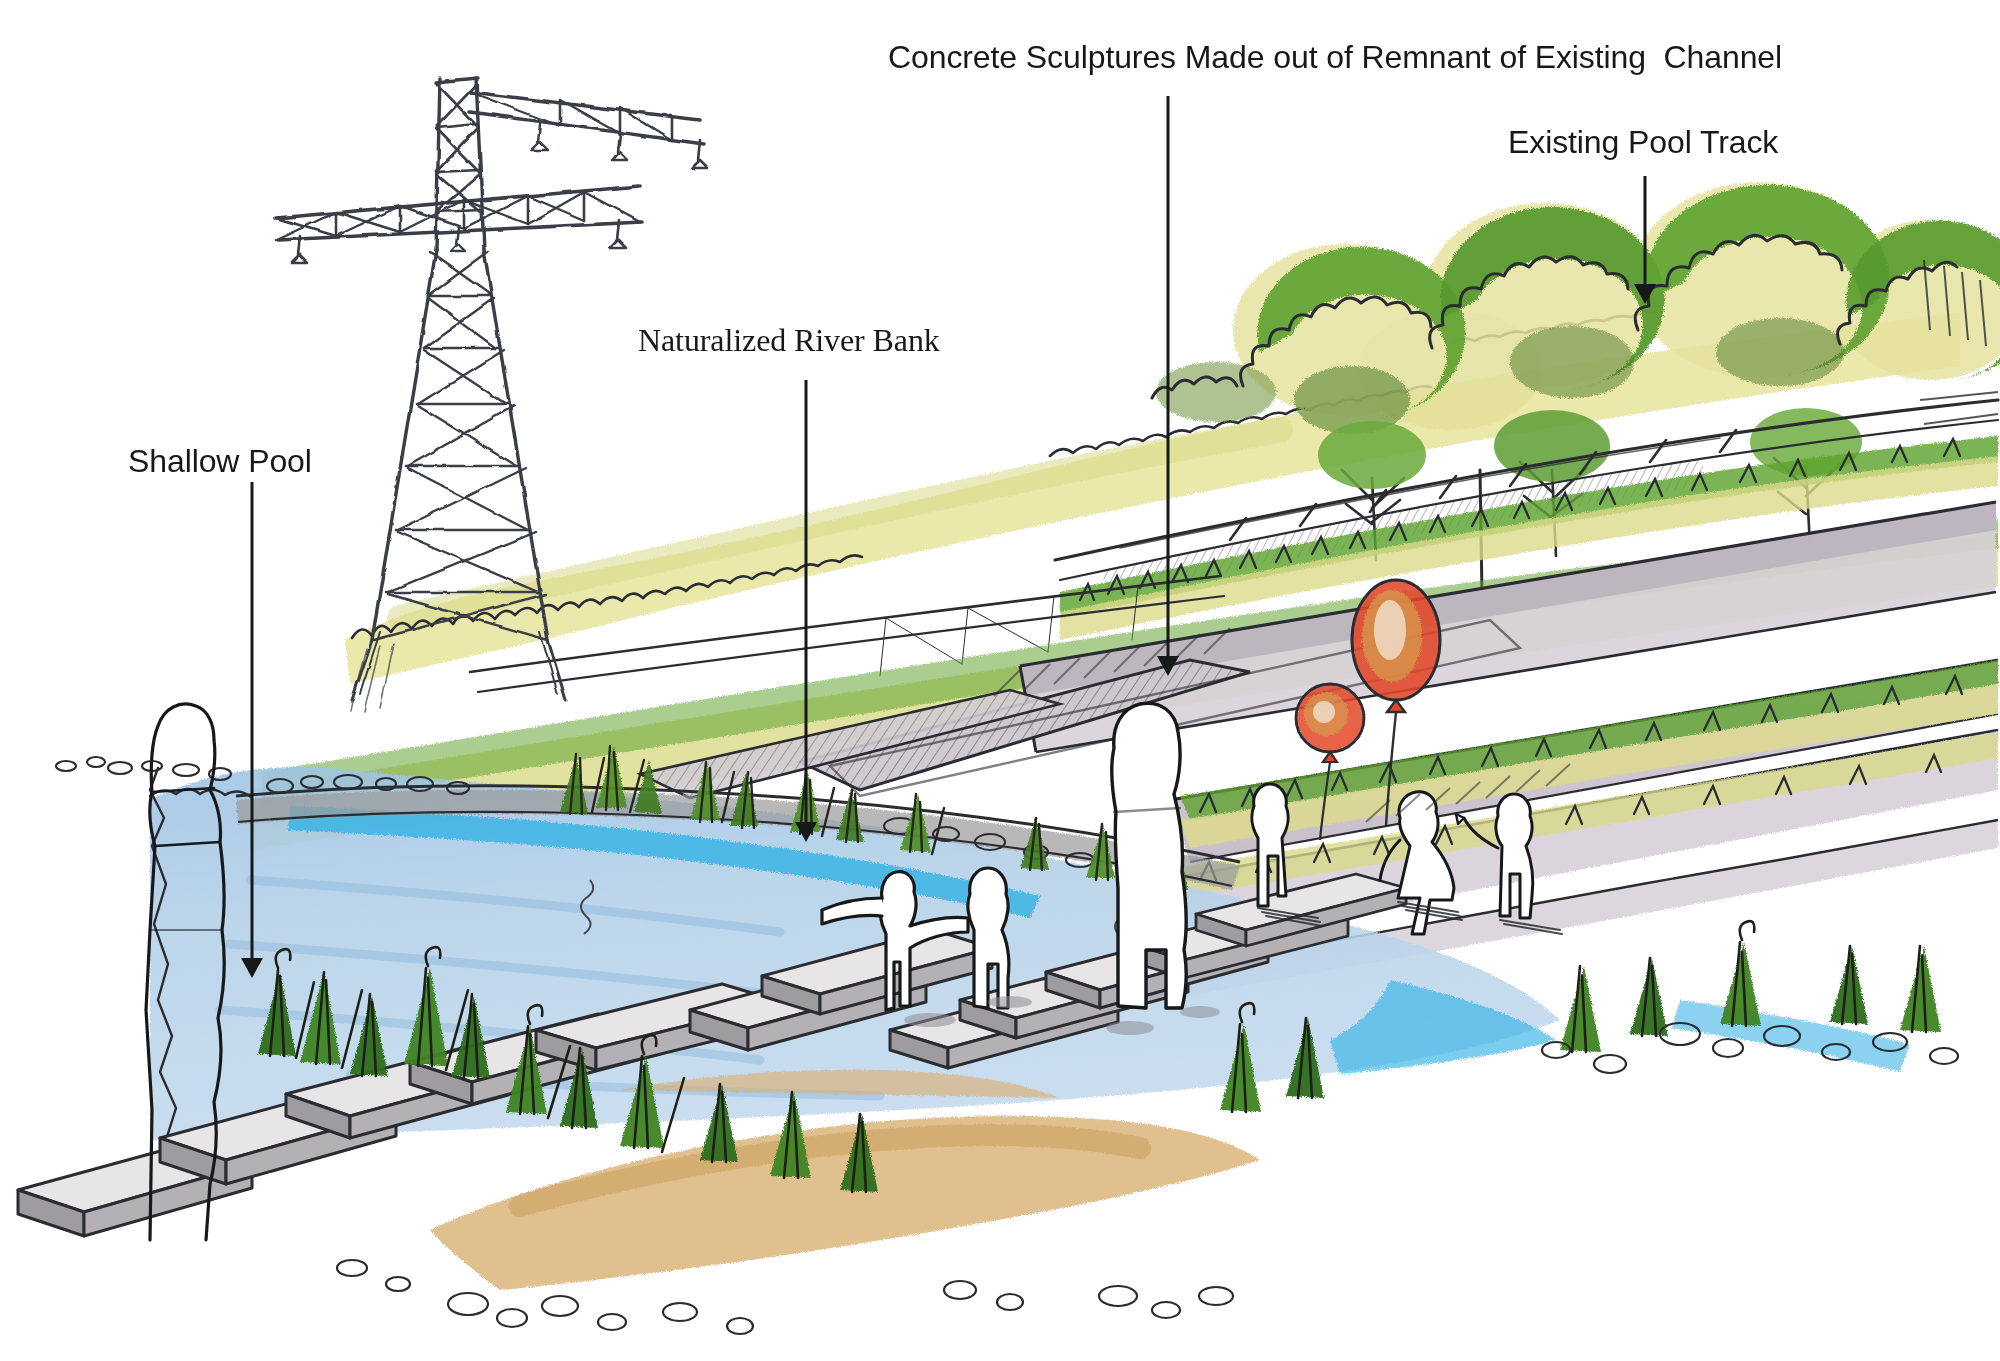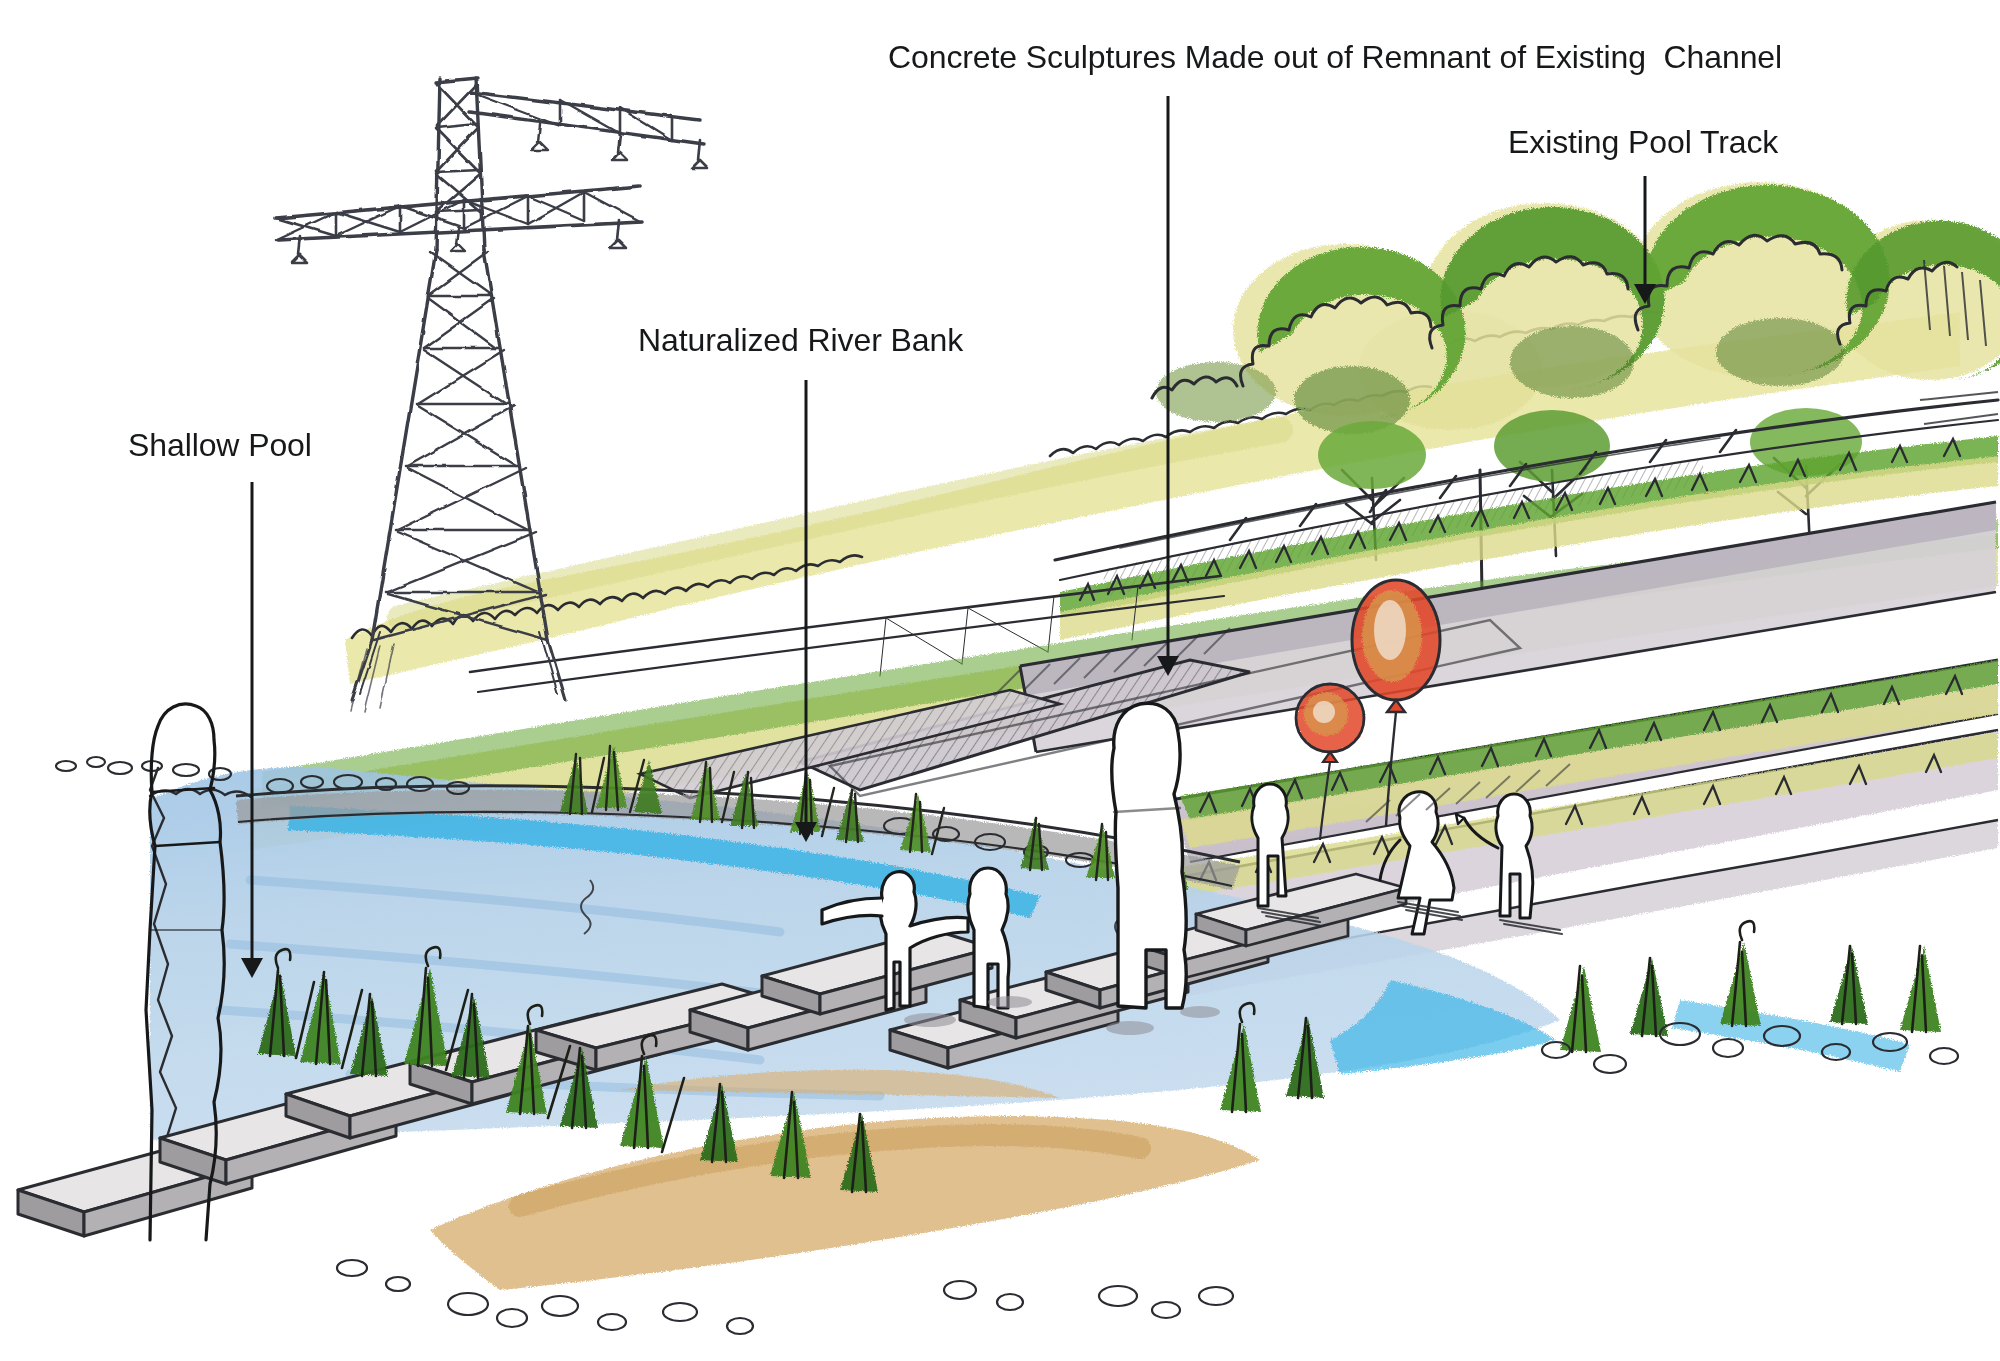--- a/index.html
+++ b/index.html
@@ -16,22 +16,22 @@
     position:absolute;
     color:#17181a;
     font-size:31px;
     line-height:1.1;
     letter-spacing:-0.1px;
     white-space:pre;
     font-family:"Liberation Sans","DejaVu Sans",sans-serif;
   }
   .c-concrete{left:888px;top:40px;font-size:32px;text-align:center;}
   .c-train{left:1508px;top:125px;font-size:32px;}
-  .c-bank{left:638px;top:323px;font-size:32px;}
-  .c-pool{left:128px;top:428px;font-size:32px;}
+  .c-bank{left:638px;top:323px;font-size:32px;font-family:Liberation Serif, serif;}
+  .c-pool{left:128px;top:444px;font-size:32px;}
 </style>
 </head>
 <body>
 
 <div id="stage">
 
   <svg id="art" viewBox="0 0 2000 1361" xmlns="http://www.w3.org/2000/svg">
     <defs>
 
       <filter id="grain" x="-5%" y="-5%" width="110%" height="110%">

